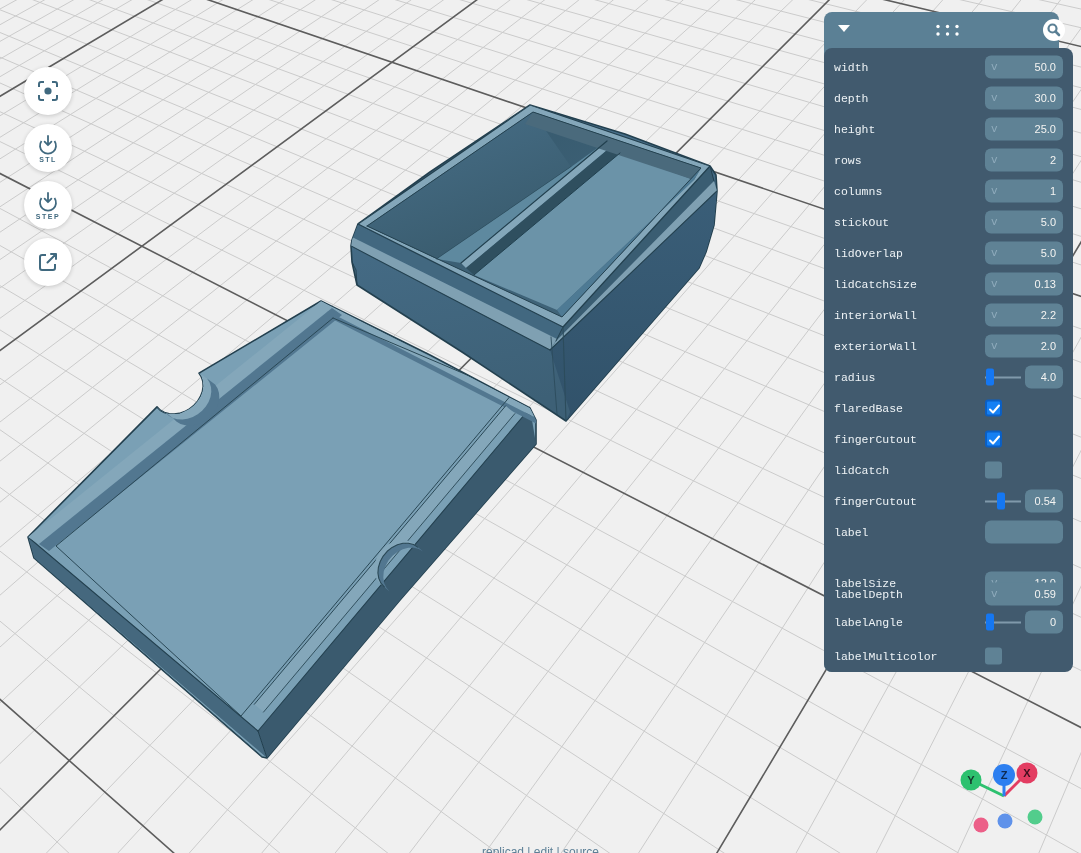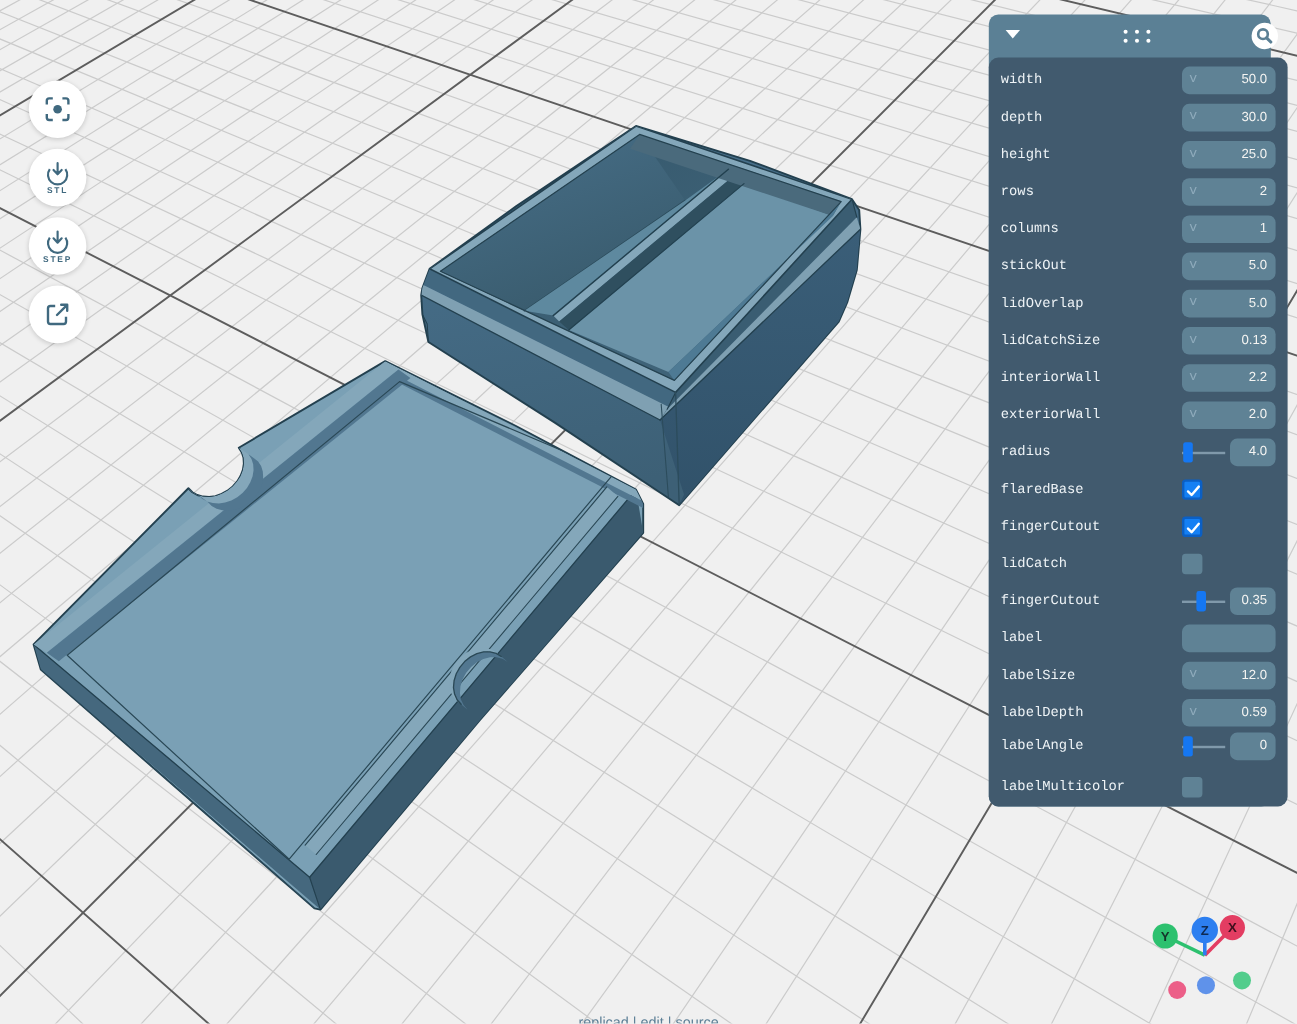--- a/index.html
+++ b/index.html
@@ -311,31 +311,31 @@
           </div>
         </div>
 <div class="row" style="top:434px">
           <div class="lab">fingerCutout</div>
           <div class="ctl">
             <div class="slider">
               <div class="track"></div>
               <div class="thumb" style="left:12px"></div>
             </div>
             <div class="numbox small">
-              <span class="val">0.35</span>
+              <span class="val">0.54</span>
             </div>
           </div>
         </div>
 <div class="row" style="top:465px">
           <div class="lab">label</div>
           <div class="ctl">
             <div class="numbox"></div>
           </div>
         </div>
-<div class="row" style="top:496px">
+<div class="row" style="top:516px">
           <div class="lab">labelSize</div>
           <div class="ctl">
             <div class="numbox">
               <span class="vlab">v</span>
               <span class="val">12.0</span>
             </div>
           </div>
         </div>
 <div class="row" style="top:527px">
           <div class="lab">labelDepth</div>

